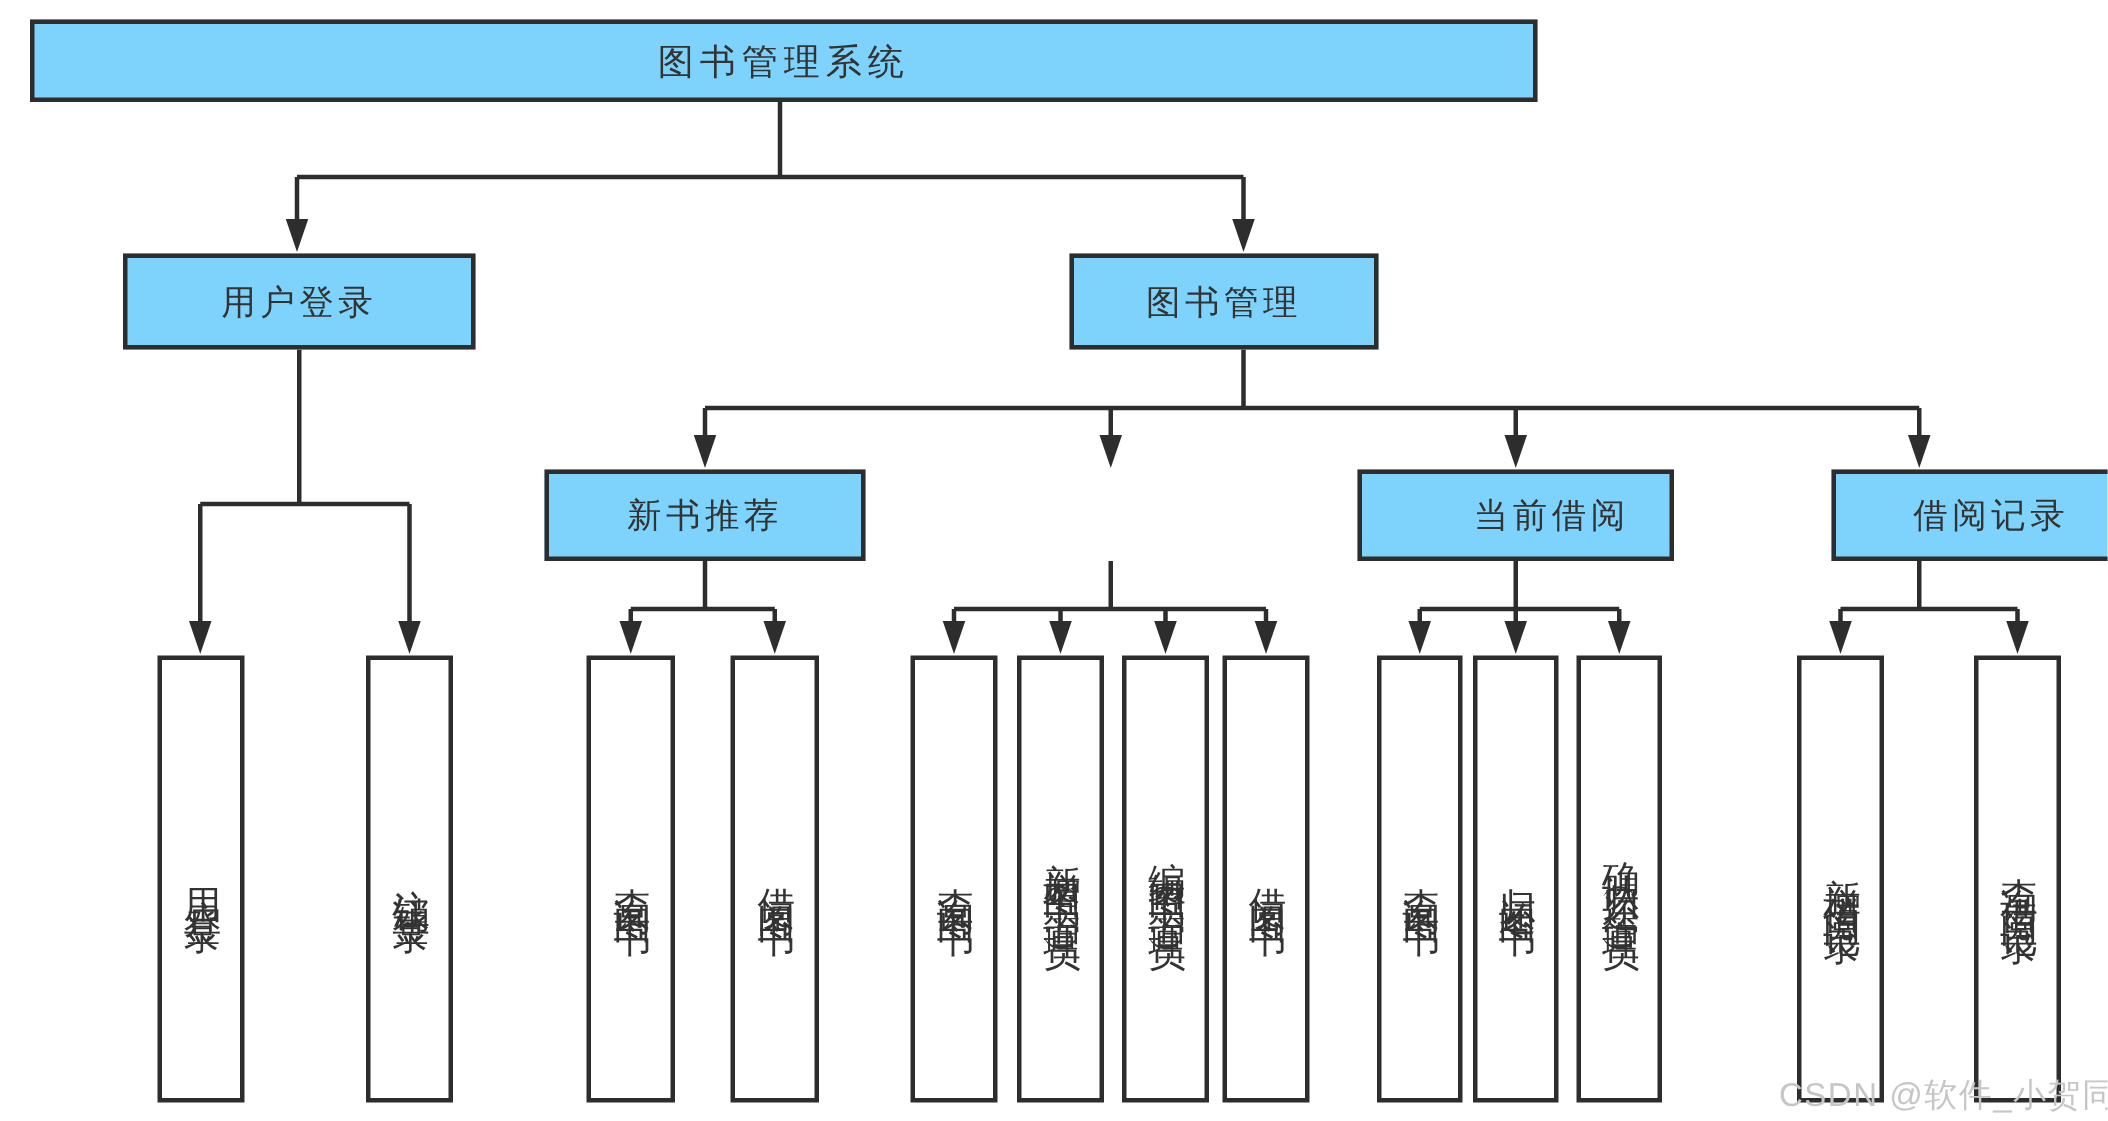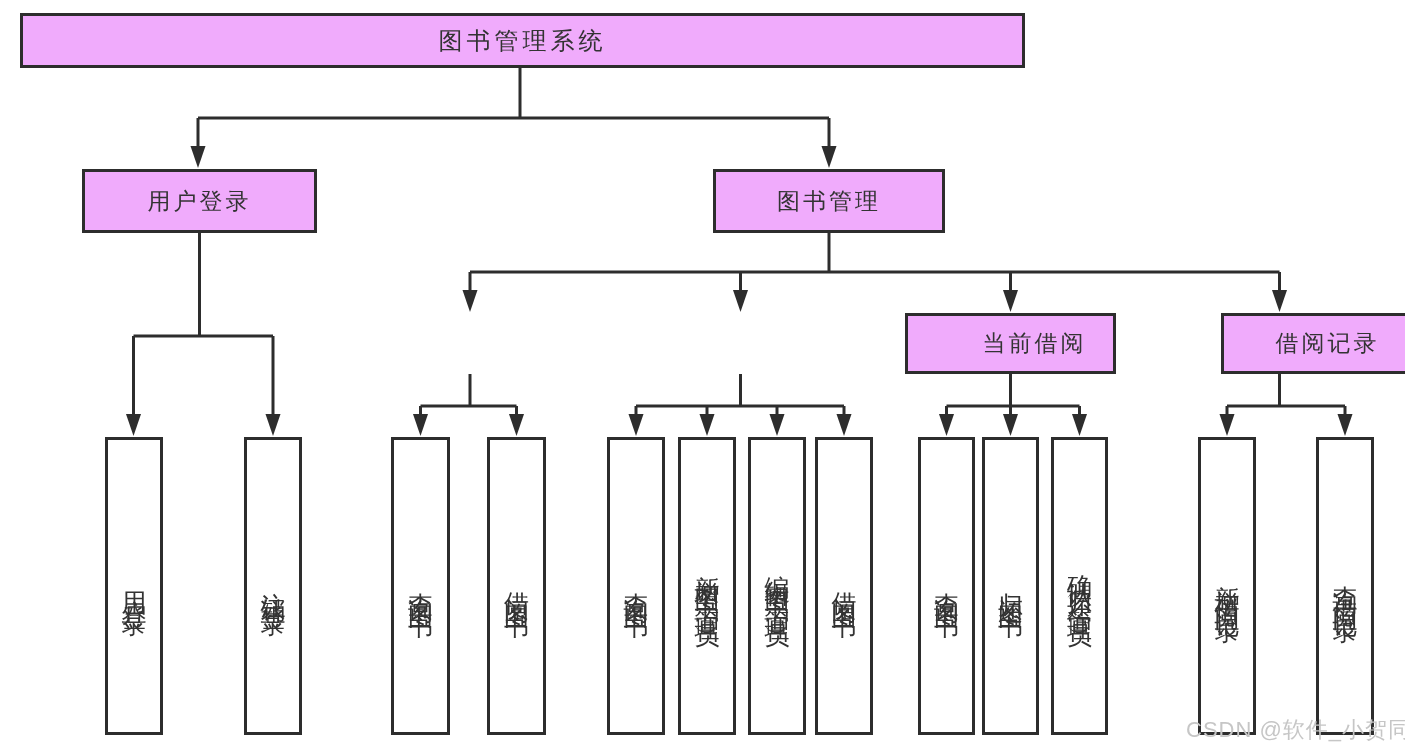--- a/index.html
+++ b/index.html
@@ -6,21 +6,21 @@
   body{
     width:1405px;height:747px;
     background:#ffffff;
     font-family:"Liberation Sans","DejaVu Sans",sans-serif;
     position:relative;overflow:hidden;
   }
   .stage{position:absolute;left:0;top:0;width:1405px;height:747px;}
   svg.connectors{position:absolute;left:0;top:0;z-index:0;}
   .hbox{
     position:absolute;box-sizing:border-box;z-index:1;
-    border:3px solid #2d2d2d;background:#f0abfc;
+    border:3px solid #2d2d2d;background:#7dd3fc;
     display:flex;align-items:center;justify-content:center;
     color:#333333;font-size:23px;letter-spacing:3px;white-space:nowrap;
   }
   .hbox.root{font-size:24px;letter-spacing:4px;}
   .vbox{
     position:absolute;box-sizing:border-box;z-index:1;
     border:3px solid #2d2d2d;background:#ffffff;
     display:flex;align-items:center;justify-content:center;
   }
   .vbox span{
@@ -89,22 +89,23 @@
       <polygon points="1079.5,436 1072,414 1087,414" fill="#2d2d2d"></polygon>
       <line x1="1227" y1="406" x2="1227" y2="426" stroke="#2d2d2d" stroke-width="3"></line>
       <polygon points="1227,436 1219.5,414 1234.5,414" fill="#2d2d2d"></polygon>
       <line x1="1345" y1="406" x2="1345" y2="426" stroke="#2d2d2d" stroke-width="3"></line>
       <polygon points="1345,436 1337.5,414 1352.5,414" fill="#2d2d2d"></polygon>
     </svg>
 
   <div class="hbox root" style="left:20px;top:13px;width:1005px;height:55px;">图书管理系统</div>
 
   <div class="hbox" style="left:82px;top:169px;width:235px;height:64px;">用户登录</div>
-  <div class="hbox" style="left:713px;top:169px;width:232px;height:64px;">图书管理</div>
+  <div class="hbox" style="left:713px;top:169px;width:206px;height:64px;">图书管理</div>
 
+  <div class="hbox" style="left:363px;top:313px;width:214px;height:61px;">新书推荐</div>
   <div class="hbox" style="left:905px;top:313px;width:211px;height:61px;padding-left:48px;">当前借阅</div>
   <div class="hbox" style="left:1221px;top:313px;width:213px;height:61px;">借阅记录</div>
 
   <div class="vbox" style="left:105px;top:437px;width:58px;height:298px;">
     <span>用户登录</span>
   </div>
   <div class="vbox" style="left:244px;top:437px;width:58px;height:298px;">
     <span>注销登录</span>
   </div>
 

